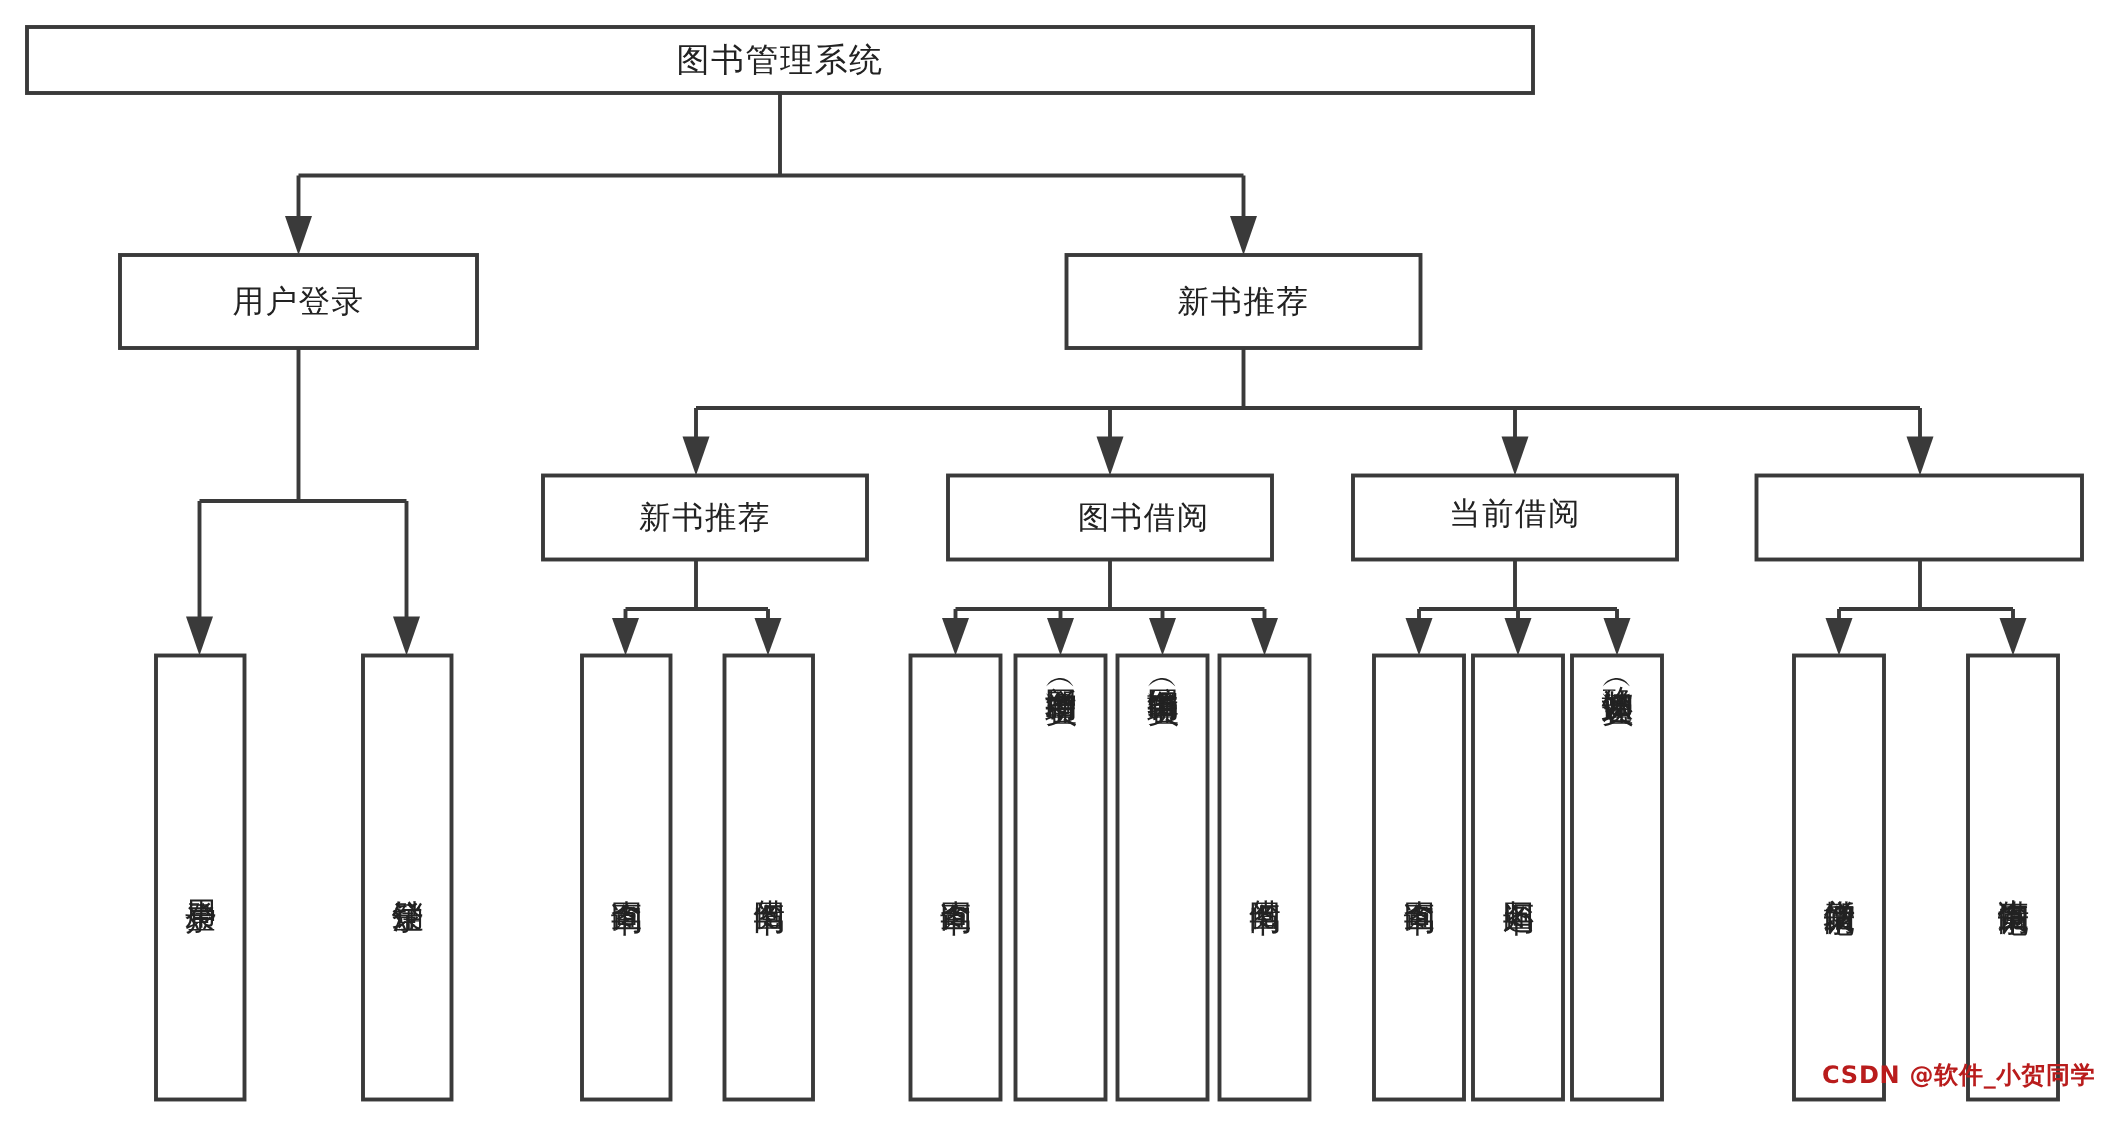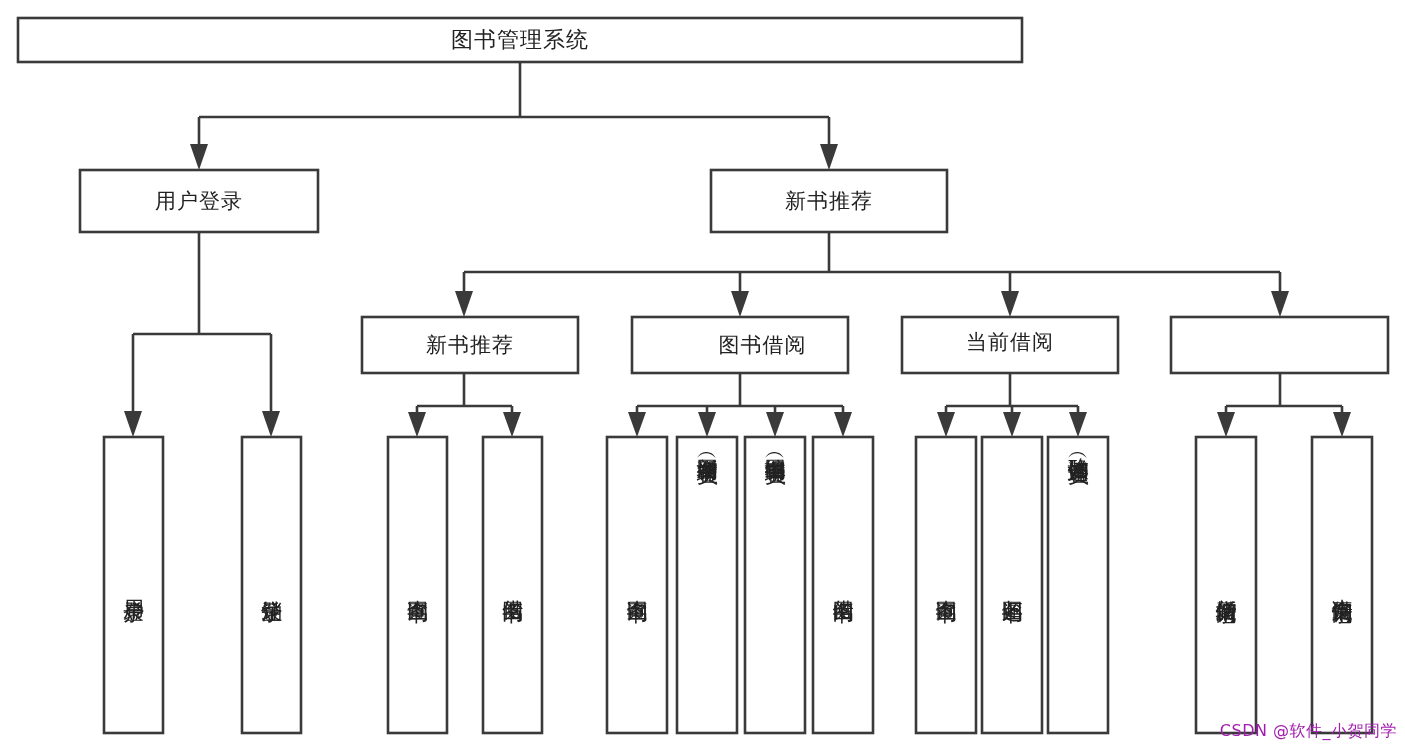--- a/index.html
+++ b/index.html
@@ -69,27 +69,28 @@
     color: #222222;
     letter-spacing: 1px;
     white-space: nowrap;
   }
   .title-text {
     font-size: 22px;
   }
   #watermark {
     position: absolute;
     right: 8px;
-    bottom: 5px;
+    bottom: 19px;
     font-family: "DejaVu Sans", "Liberation Sans", sans-serif;
     font-size: 16px;
-    color: #a21caf;
+    color: #b91c1c;
     letter-spacing: 0.5px;
     white-space: nowrap;
     pointer-events: none;
+    font-weight: bold;
   }
 </style>
 </head>
 <body>
 
 <div id="diagram-root">
 
   <svg id="flow-svg" viewBox="0 0 1405 747">
 
     <g>

